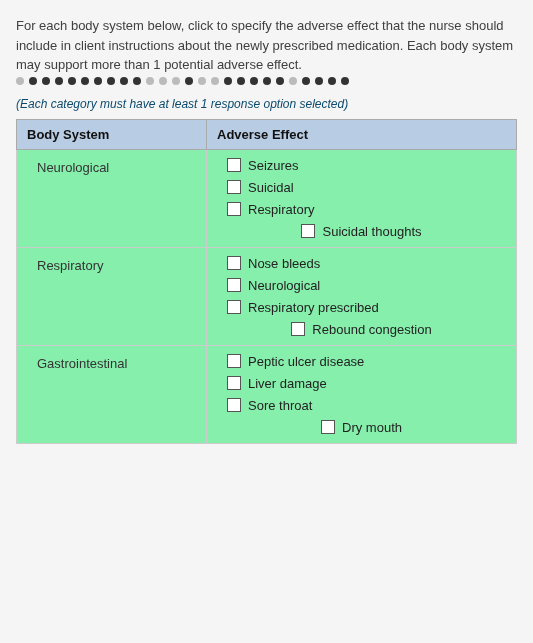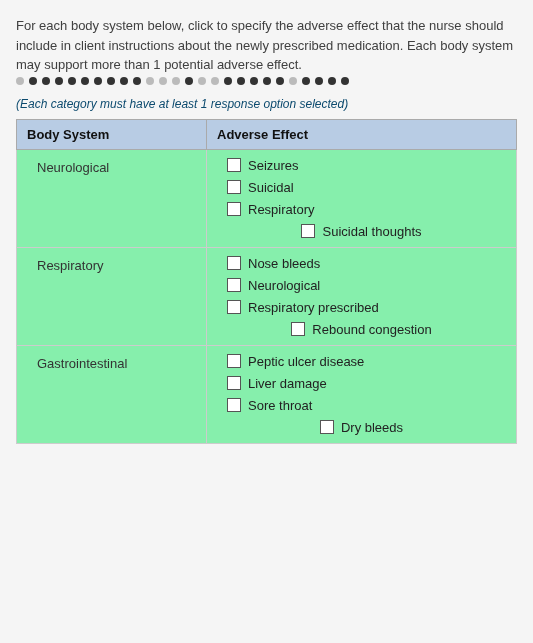--- a/index.html
+++ b/index.html
@@ -196,18 +196,18 @@
           <div class="checkbox-item">
             <span class="checkbox-box"></span>
             <span class="checkbox-label">Liver damage</span>
           </div>
           <div class="checkbox-item">
             <span class="checkbox-box"></span>
             <span class="checkbox-label">Sore throat</span>
           </div>
           <div class="checkbox-item">
             <span class="checkbox-box"></span>
-            <span class="checkbox-label">Dry bleeds</span>
+            <span class="checkbox-label">Dry mouth</span>
           </div>
         </td>
       </tr>
     </tbody>
 </table>
 
 </body></html>

